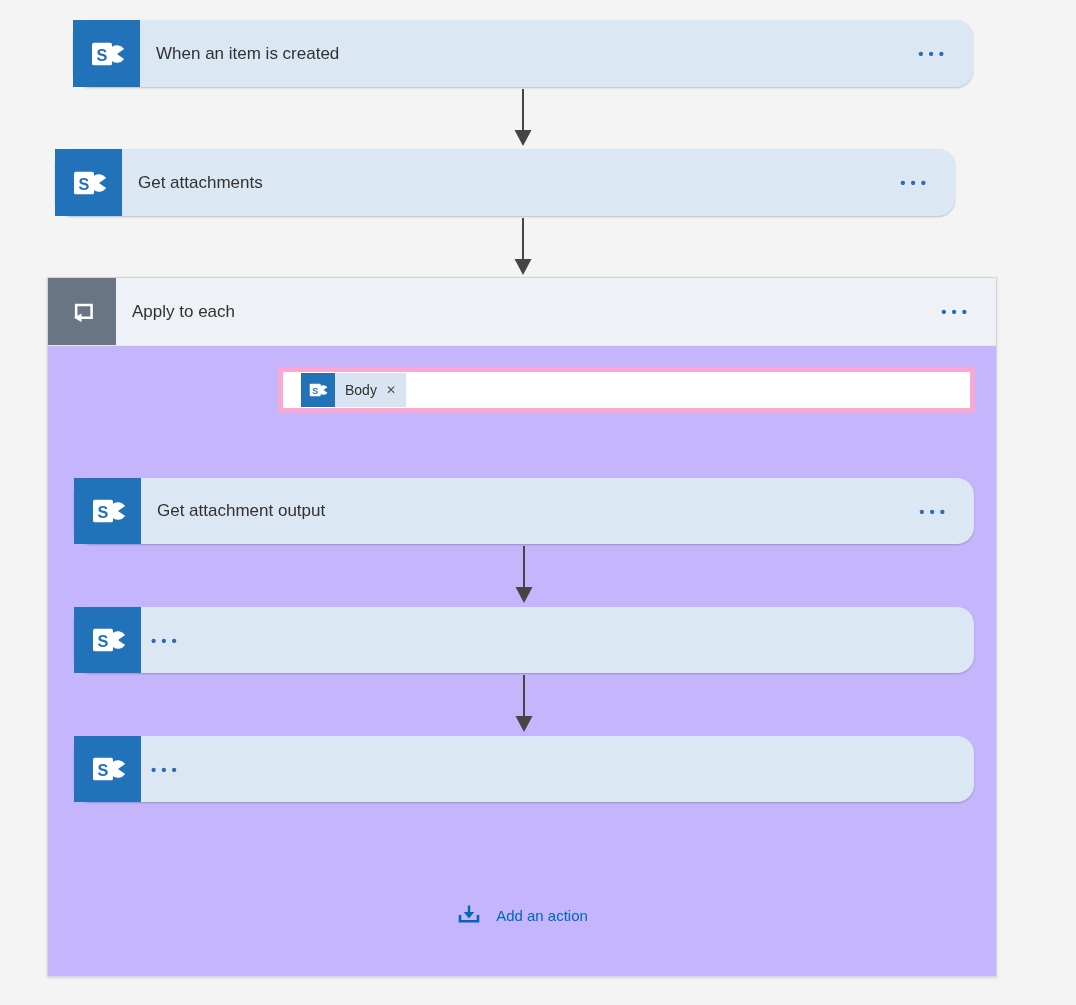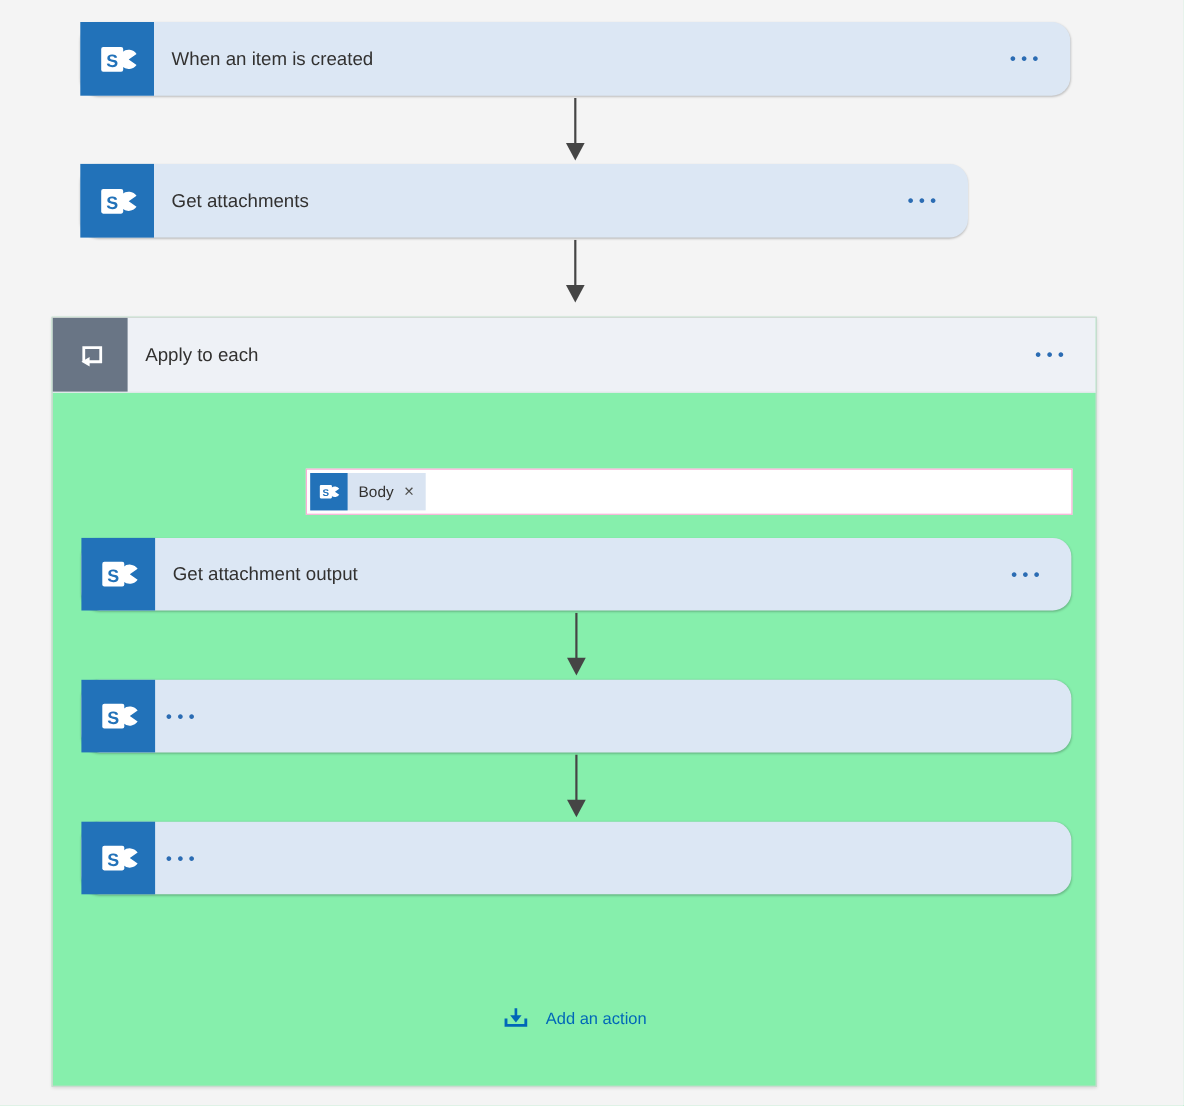--- a/index.html
+++ b/index.html
@@ -11,34 +11,34 @@
   .card { position: absolute; display: flex; align-items: stretch; background: #dce7f4;
           box-shadow: 0 1px 2px rgba(0,0,0,.22); cursor: pointer; border-radius: 17px; }
   .card-icon { flex: 0 0 67px; background: #2272b9; display: flex; align-items: center; justify-content: center; }
   .card-icon svg { width: 40px; height: 40px; }
   .card-title { flex: 1; display: flex; align-items: center; padding-left: 16px; font-size: 17px; color: #323130; }
   .card-menu { display: flex; align-items: center; padding: 0 24px 0 10px; color: #2b6cb3;
                font-weight: 700; font-size: 15px; letter-spacing: 5px; cursor: pointer; user-select: none; }
 
   .flow-arrow { position: absolute; }
 
-  .apply { position: absolute; left: 47px; top: 288px; width: 950px; height: 700px; background: #86efac;
+  .apply { position: absolute; left: 47px; top: 277px; width: 950px; height: 700px; background: #c4b5fd;
            border: 1px solid #d6d6d6; box-shadow: 0 1px 3px rgba(0,0,0,.12); }
   .apply-header { display: flex; align-items: stretch; height: 68px; background: #eef1f6;
                   border-bottom: 1px solid #e3e7ec; cursor: pointer; }
   .apply-icon { flex: 0 0 68px; background: #697585; display: flex; align-items: center; justify-content: center; }
   .apply-icon svg { width: 34px; height: 34px; }
   .apply-title { flex: 1; display: flex; align-items: center; padding-left: 16px; font-size: 17px; color: #323130; }
 
   .field-label { position: absolute; left: 21px; top: 95px; width: 180px; font-size: 15px;
                  color: #605e5c; line-height: 1.55; }
   .required { color: #a4262c; margin-right: 3px; }
 
   .field-input { position: absolute; left: 230px; top: 89px; width: 697px; height: 42px; background: #ffffff;
-                 border: 1px solid #f9a8d4; display: flex; align-items: center; padding: 3px; cursor: text; margin-top: 48px; }
+                 border: 5px solid #f9a8d4; display: flex; align-items: center; padding: 18px; cursor: text; }
   .token { display: flex; align-items: center; height: 34px; background: #d9e4f2; cursor: pointer; }
   .token-icon { width: 34px; height: 34px; background: #2272b9; display: flex; align-items: center; justify-content: center; }
   .token-icon svg { width: 22px; height: 22px; }
   .token-label { padding: 0 5px 0 10px; font-size: 14px; color: #323130; }
   .token-remove { padding: 0 10px 0 4px; font-size: 12px; color: #50504e; cursor: pointer; }
 
   .add-action { position: absolute; left: 0; right: 0; top: 624px; display: flex; align-items: center;
                 justify-content: center; gap: 14px; cursor: pointer; }
   .add-action svg { width: 26px; height: 26px; }
   .add-action-label { color: #0067b8; font-size: 15px; }
@@ -78,21 +78,21 @@
         </svg>
     </div>
     <div class="card-title">When an item is created</div>
     <div class="card-menu">•••</div>
   </div>
 
   <svg class="flow-arrow" style="left:510px; top:89px" width="26" height="58" viewBox="0 0 26 58">
       <use href="#down-arrow-glyph"></use>
     </svg>
 
-  <div class="card" style="left:73px; top:149px; width:807px; height:67px">
+  <div class="card" style="left:55px; top:149px; width:900px; height:67px">
     <div class="card-icon">
       <svg viewBox="0 0 32 32">
           <use href="#sp-logo"></use>
         </svg>
     </div>
     <div class="card-title">Get attachments</div>
     <div class="card-menu">•••</div>
   </div>
 
   <svg class="flow-arrow" style="left:510px; top:218px" width="26" height="58" viewBox="0 0 26 58">

